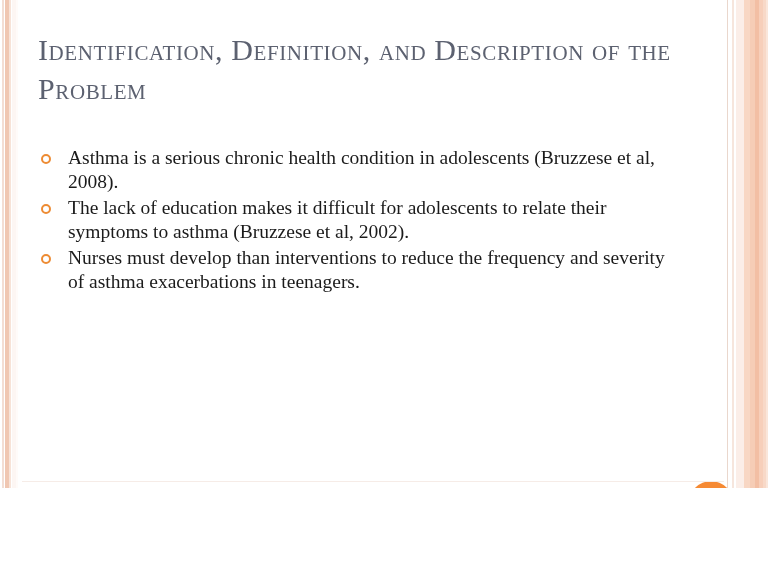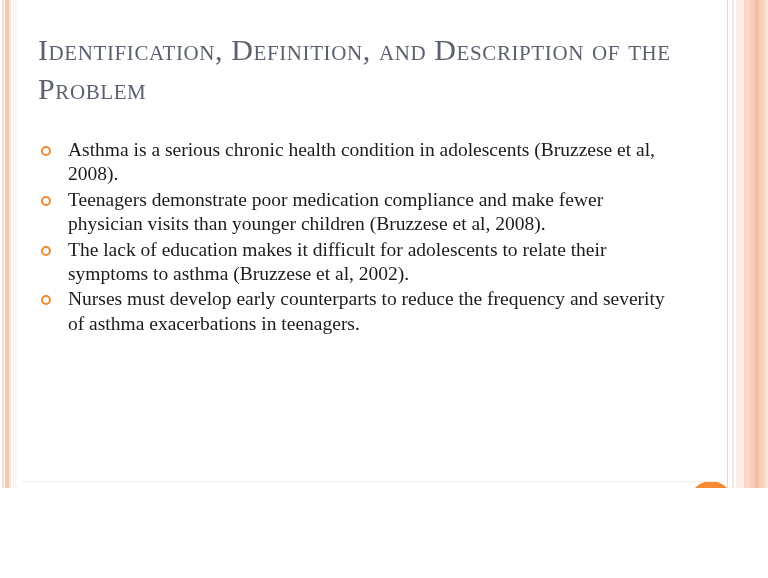--- a/index.html
+++ b/index.html
@@ -87,21 +87,21 @@
     font-variant: small-caps;
     letter-spacing: 0.6px;
     font-weight: normal;
     margin: 0;
   }
 
   
   .body-list {
     position: absolute;
     left: 36px;
-    top: 138px;
+    top: 146px;
     width: 640px;
     margin: 0;
     padding: 0;
     list-style: none;
   }
   .bullet-row {
     position: relative;
     padding-left: 32px;
     margin-bottom: 1px;
   }
@@ -162,29 +162,25 @@
 
   <h1 class="title">Identification, Definition, and Description of the Problem</h1>
 
   <ul class="body-list">
     <li class="bullet-row">
       <span class="bullet-marker"></span>
       <span class="bullet-text">Asthma is a serious chronic health condition in adolescents (Bruzzese et al,  2008).</span>
     </li>
     <li class="bullet-row">
       <span class="bullet-marker"></span>
-      <span class="bullet-text">Teenagers demonstrate poor medication compliance and make fewer physician visits than younger children (Bruzzese et al, 2008).</span>
-    </li>
-    <li class="bullet-row">
-      <span class="bullet-marker"></span>
       <span class="bullet-text">The lack of education makes it difficult for adolescents to relate their symptoms to asthma (Bruzzese et al, 2002).</span>
     </li>
     <li class="bullet-row">
       <span class="bullet-marker"></span>
-      <span class="bullet-text">Nurses must develop early counterparts to reduce the frequency and severity of asthma exacerbations in teenagers.</span>
+      <span class="bullet-text">Nurses must develop than interventions to reduce the frequency and severity of asthma exacerbations in teenagers.</span>
     </li>
   </ul>
 
   <div class="deco-circle"></div>
 
   <div class="bottom-rule"></div>
 
 </div>
 
 </body></html>

